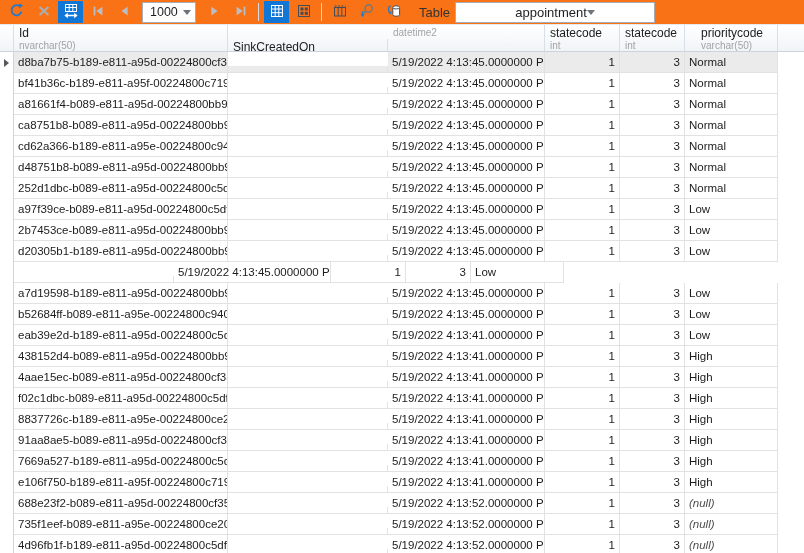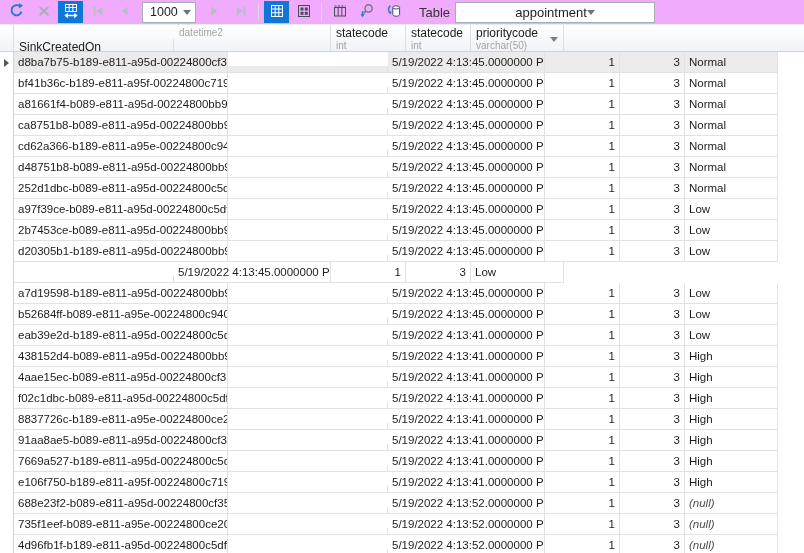--- a/index.html
+++ b/index.html
@@ -1,41 +1,41 @@
 <!DOCTYPE html>
 <html><head>
 <meta charset="utf-8">
 <style>
   * { box-sizing: border-box; margin: 0; padding: 0; }
   html, body { width: 804px; height: 553px; overflow: hidden; background: #fff;
                font-family: "Liberation Sans", sans-serif; }
 
   
-  .toolbar { height: 24px; display: flex; align-items: center; padding-left: 3px; background: #f0abfc; }
+  .toolbar { height: 24px; display: flex; align-items: center; padding-left: 3px; background: #f97316; }
   .tbtn { width: 25px; height: 22px; border: none; background: transparent; display: flex;
           align-items: center; justify-content: center; padding: 0; margin: 0 1px; cursor: pointer; }
   .tbtn.selected { background: #1177d7; }
   .tsep { width: 1px; height: 18px; background: #d9dde2; margin: 0 4px; }
   .combo { height: 21px; border: 1px solid #a8adb4; background: #fff; display: flex;
            align-items: center; justify-content: space-between; color: #1e1e1e; }
   .page-combo { width: 54px; margin: 0 4px; padding: 0 4px 0 7px; font-size: 12.5px; }
   .table-combo { width: 200px; margin-left: 5px; padding: 0 6px; font-size: 13px; justify-content: center; }
   .tlabel { font-size: 13px; color: #333; margin-left: 12px; }
   .dd-arrow { width: 0; height: 0; border-left: 4px solid transparent;
               border-right: 4px solid transparent; border-top: 5px solid #6d737b; }
 
   
   .grid-header { display: flex; height: 28px; background: linear-gradient(#ffffff, #f0f4f8);
                  border-top: 1px solid #e6ebf0; border-bottom: 1px solid #ccd3dc; }
   .hcell { border-right: 1px solid #d9dfe7; padding: 2px 0 0 5px; overflow: hidden; }
   .hcell.indicator { width: 14px; padding: 0; }
   .hcell.filler { flex: 1; border-right: none; }
   .cname { display: block; font-size: 12px; color: #1c1c1c; line-height: 13px; white-space: nowrap; }
   .ctype { display: block; font-size: 10px; color: #a3a3a3; line-height: 11px; white-space: nowrap; }
-  .hcell-flex { display: flex; justify-content: space-between; align-items: center; padding-right: 3px; }
+  .hcell-flex { display: flex; justify-content: space-between; align-items: center; padding-right: 3px; flex-direction: column; }
   .filter-btn { border: none; background: transparent; padding: 2px; cursor: pointer;
                 display: flex; align-items: center; }
   .filter-btn .dd-arrow { border-top-color: #7a828c; }
 
   
   .col-id       { width: 214px; }
   .col-created  { width: 160px; margin-top: 14px; }
   .col-modified { width: 157px; }
   .col-state    { width: 75px; }
   .col-status   { width: 65px; }
@@ -175,20 +175,24 @@
     <span class="tlabel">Table</span>
     <div class="combo table-combo">
       <span>appointment</span>
       <span class="dd-arrow"></span>
     </div>
   </div>
 
   <div class="grid">
     <div class="grid-header">
       <div class="hcell indicator"></div>
+      <div class="hcell col-id">
+        <span class="cname">Id</span>
+        <span class="ctype">nvarchar(50)</span>
+      </div>
       <div class="hcell col-created">
         <span class="cname">SinkCreatedOn</span>
         <span class="ctype">datetime2</span>
       </div>
       <div class="hcell col-modified">
         <span class="ctype">datetime2</span>
       </div>
       <div class="hcell col-state">
         <span class="cname">statecode</span>
         <span class="ctype">int</span>

